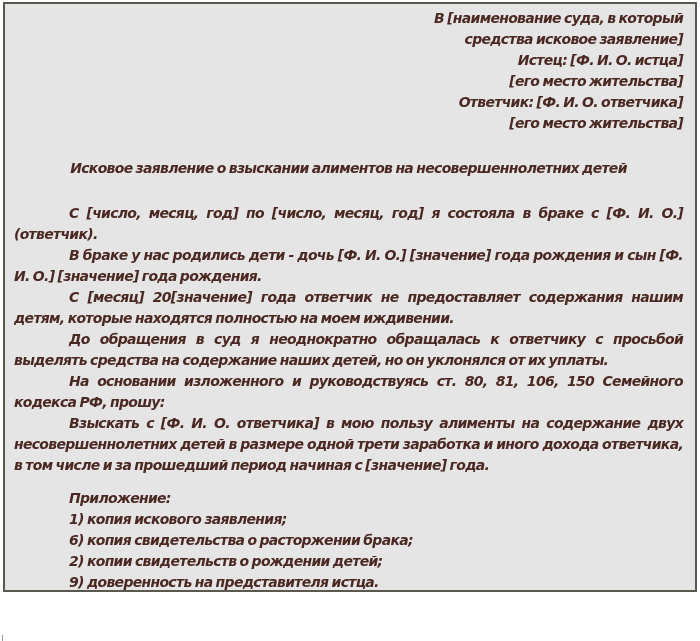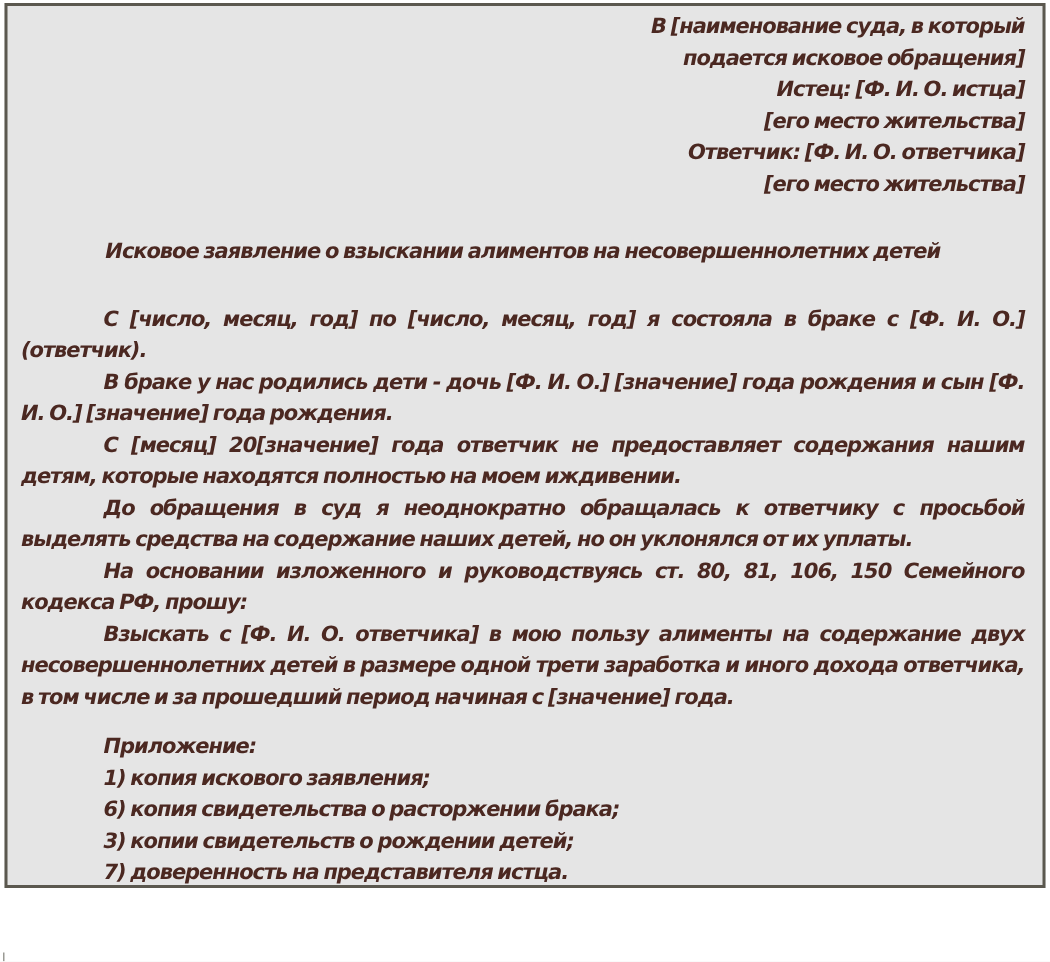--- a/index.html
+++ b/index.html
@@ -51,21 +51,21 @@
   }
 </style>
 </head>
 <body>
 
 <div class="page">
   <div class="doc">
 
     <div class="header-block">
       <div>В [наименование суда, в который</div>
-      <div>подается исковое обращения]</div>
+      <div>средства исковое заявление]</div>
       <div>Истец: [Ф. И. О. истца]</div>
       <div>[его место жительства]</div>
       <div>Ответчик: [Ф. И. О. ответчика]</div>
       <div>[его место жительства]</div>
     </div>
 
     <div class="doc-title">Исковое заявление о взыскании алиментов на несовершеннолетних детей</div>
 
     <div class="body-block">
       <p>С [число, месяц, год] по [число, месяц, год] я состояла в браке с [Ф. И. О.] (ответчик).</p>
@@ -73,22 +73,22 @@
       <p>С [месяц] 20[значение] года ответчик не предоставляет содержания нашим детям, которые находятся полностью на моем иждивении.</p>
       <p>До обращения в суд я неоднократно обращалась к ответчику с просьбой выделять средства на содержание наших детей, но он уклонялся от их уплаты.</p>
       <p>На основании изложенного и руководствуясь ст. 80, 81, 106, 150 Семейного кодекса РФ, прошу:</p>
       <p>Взыскать с [Ф. И. О. ответчика] в мою пользу алименты на содержание двух несовершеннолетних детей в размере одной трети заработка и иного дохода ответчика, в том числе и за прошедший период начиная с [значение] года.</p>
     </div>
 
     <div class="attachments-block">
       <div>Приложение:</div>
       <div>1) копия искового заявления;</div>
       <div>6) копия свидетельства о расторжении брака;</div>
-      <div>3) копии свидетельств о рождении детей;</div>
-      <div>7) доверенность на представителя истца.</div>
+      <div>2) копии свидетельств о рождении детей;</div>
+      <div>9) доверенность на представителя истца.</div>
     </div>
 
     <div class="signature-block">
       <div>[Подпись истца или его представителя]</div>
       <div>[число, месяц, год]</div>
     </div>
 
   </div>
   <div class="bottom-tick"></div>
 </div>

